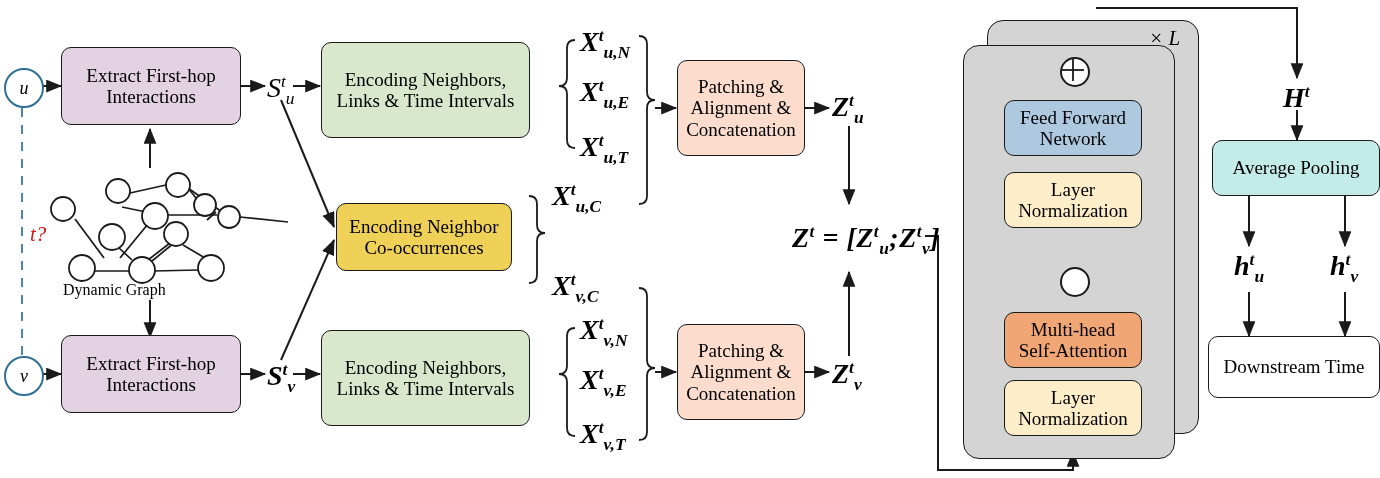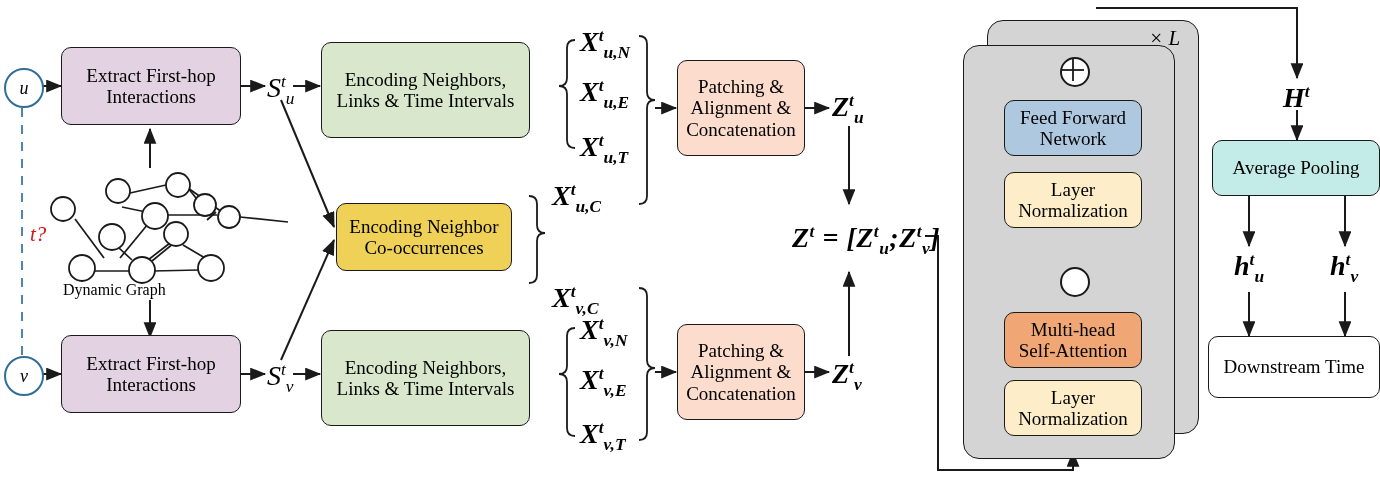--- a/index.html
+++ b/index.html
@@ -160,21 +160,21 @@
   <div class="box" style="left:61px;top:47px;width:180px;height:78px;background:#e3d2e1;">
     <span>Extract First-hop Interactions</span>
   </div>
   <div class="box" style="left:61px;top:335px;width:180px;height:78px;background:#e3d2e1;">
     <span>Extract First-hop Interactions</span>
   </div>
 
   <div class="mb norm" style="left:267px;top:72px;font-style:italic;font-weight:normal;">
     <span>S</span><sup>t</sup><sub>u</sub>
   </div>
-  <div class="mb norm" style="left:267px;top:360px;font-style:italic;font-weight:normal;">
+  <div class="mb norm" style="left:267px;top:360px;font-style:italic;font-weight:bold;">
     <span>S</span><sup>t</sup><sub>v</sub>
   </div>
 
   <div class="box" style="left:321px;top:42px;width:209px;height:96px;background:#d9e8cc;">
     <span>Encoding Neighbors, Links &amp; Time Intervals</span>
   </div>
   <div class="box" style="left:321px;top:330px;width:209px;height:96px;background:#d9e8cc;">
     <span>Encoding Neighbors, Links &amp; Time Intervals</span>
   </div>
   <div class="box" style="left:336px;top:203px;width:176px;height:68px;background:#efd158;">
@@ -186,21 +186,21 @@
   </div>
   <div class="mb" style="left:580px;top:76px;">
     <span>X</span><sup>t</sup><sub>u,E</sub>
   </div>
   <div class="mb" style="left:580px;top:131px;">
     <span>X</span><sup>t</sup><sub>u,T</sub>
   </div>
   <div class="mb" style="left:552px;top:180px;">
     <span>X</span><sup>t</sup><sub>u,C</sub>
   </div>
-  <div class="mb" style="left:552px;top:270px;margin-top:12px;">
+  <div class="mb" style="left:552px;top:270px;">
     <span>X</span><sup>t</sup><sub>v,C</sub>
   </div>
   <div class="mb" style="left:580px;top:314px;">
     <span>X</span><sup>t</sup><sub>v,N</sub>
   </div>
   <div class="mb" style="left:580px;top:364px;">
     <span>X</span><sup>t</sup><sub>v,E</sub>
   </div>
   <div class="mb" style="left:580px;top:418px;">
     <span>X</span><sup>t</sup><sub>v,T</sub>

